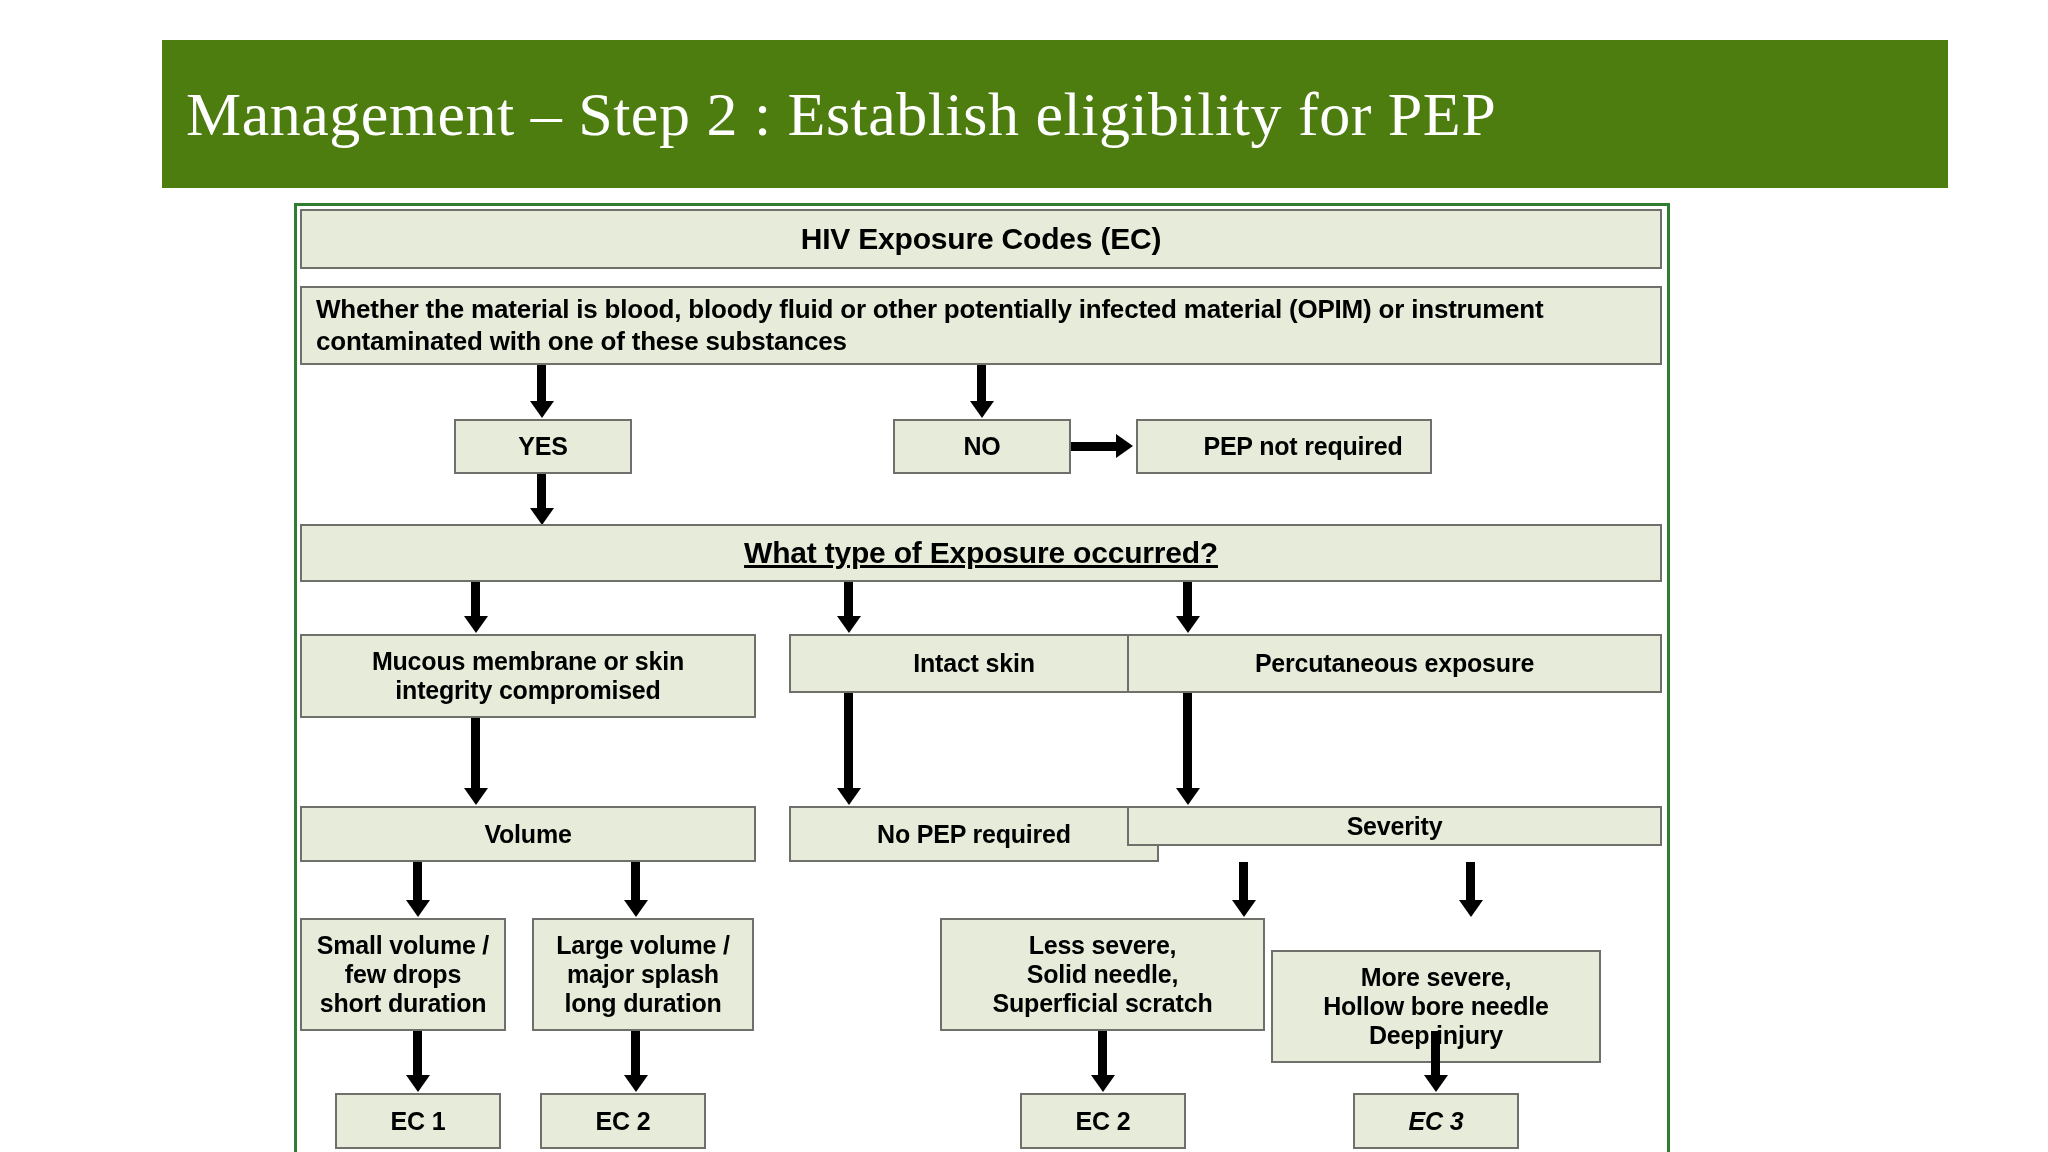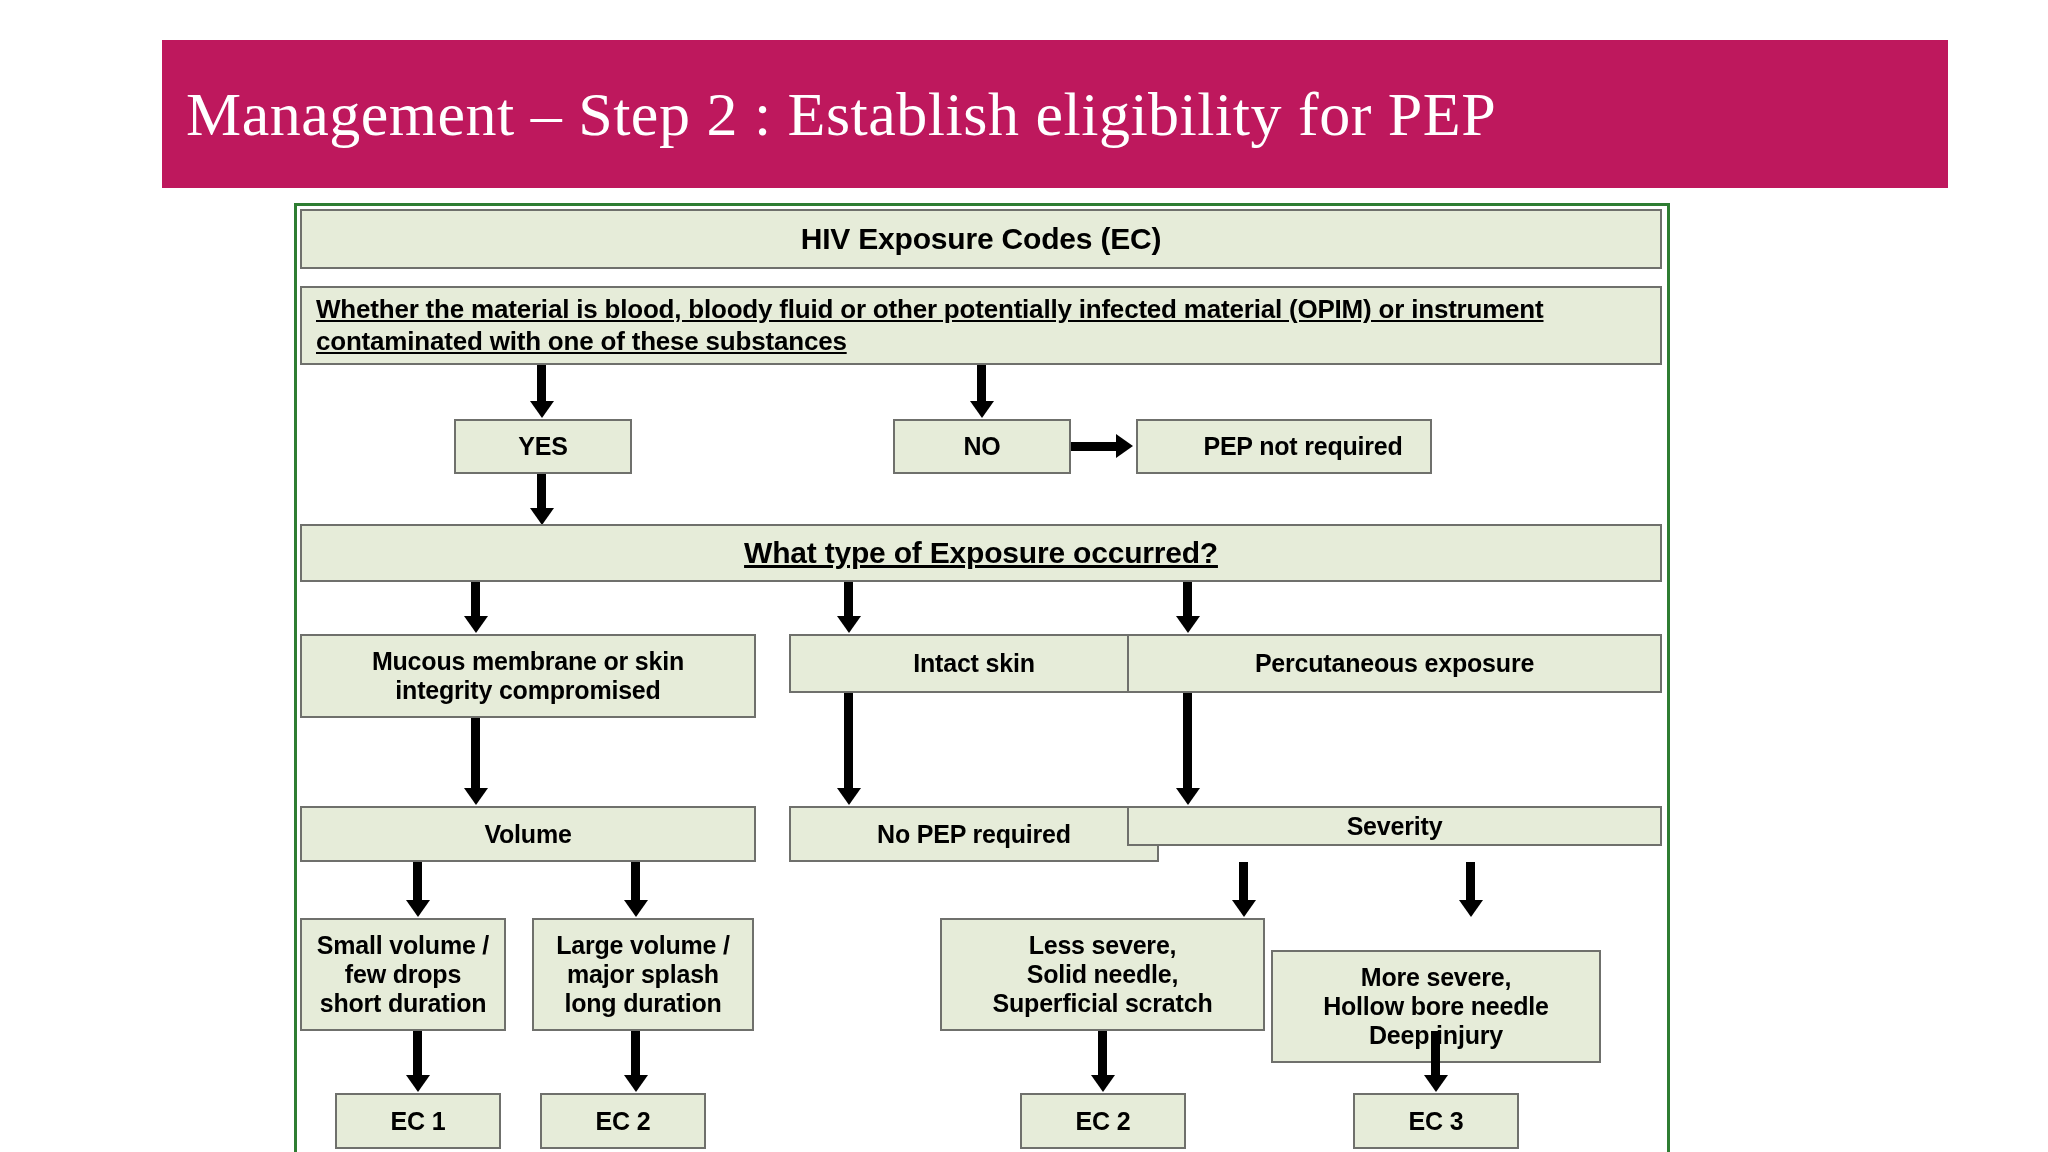--- a/index.html
+++ b/index.html
@@ -15,21 +15,21 @@
     position: relative;
   }
 
   
   #title-banner {
     position: absolute;
     left: 162px;
     top: 40px;
     width: 1786px;
     height: 148px;
-    background: #be185d;
+    background: #4d7c0f;
     display: flex;
     align-items: center;
   }
   #title-text {
     font-family: "Liberation Serif", serif;
     font-size: 62px;
     color: #ffffff;
     letter-spacing: 0.5px;
     padding-left: 24px;
     white-space: nowrap;
@@ -66,21 +66,20 @@
     font-size: 25px;
     letter-spacing: -0.2px;
   }
   .node.wide-head { font-size: 30px; }
   .node.para {
     justify-content: flex-start;
     text-align: left;
     padding: 18px 14px;
     font-size: 26px;
     line-height: 1.22;
-    text-decoration: underline;
   }
 
   
   .arrow {
     position: absolute;
   }
   .arrow .shaft {
     position: absolute;
     background: #000000;
   }
@@ -219,15 +218,15 @@
     <div class="head-down" style="left:1px; top:44px;"></div>
   </div>
   <div class="arrow" style="left:1126px; top:825px; width:26px; height:62px;">
     <div class="shaft" style="left:8px; top:0; width:9px; height:46px;"></div>
     <div class="head-down" style="left:1px; top:44px;"></div>
   </div>
 
   <div class="node" style="left:38px; top:887px; width:166px; height:56px;">EC 1</div>
   <div class="node" style="left:243px; top:887px; width:166px; height:56px;">EC 2</div>
   <div class="node" style="left:723px; top:887px; width:166px; height:56px;">EC 2</div>
-  <div class="node" style="left:1056px; top:887px; width:166px; height:56px;">EC 3</div>
+  <div class="node" style="left:1056px; top:887px; width:166px; height:56px;font-style:italic;">EC 3</div>
 
 </div>
 
 </body></html>

